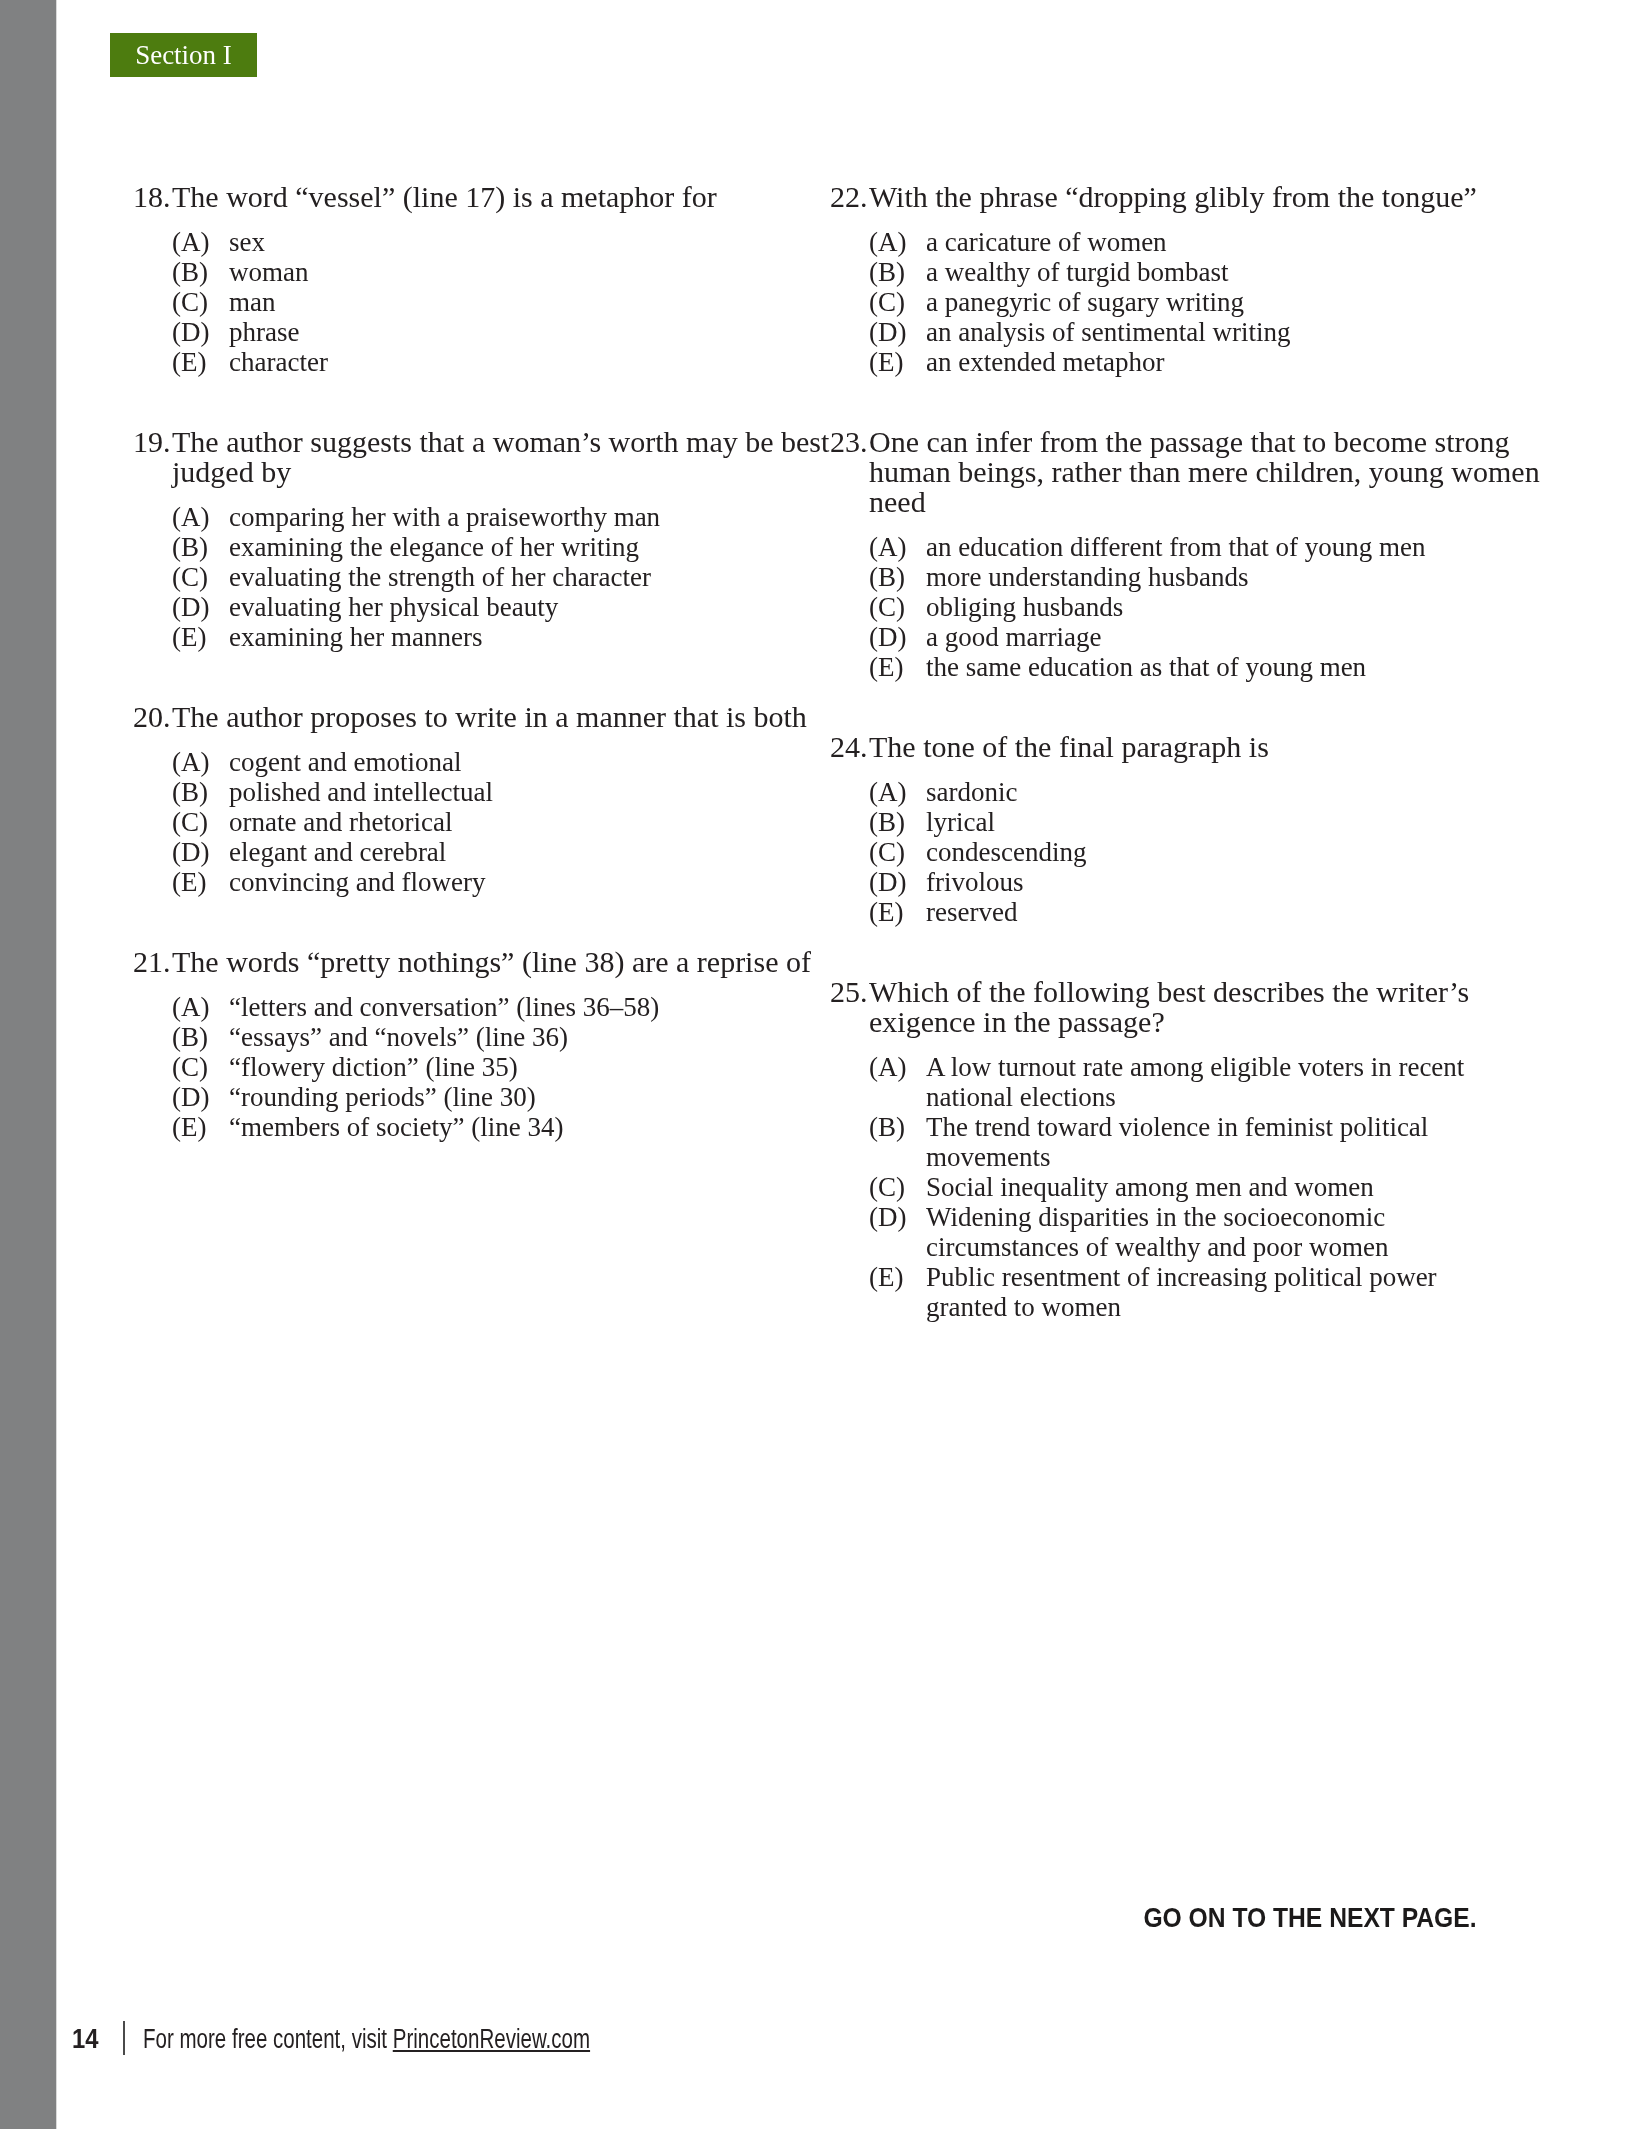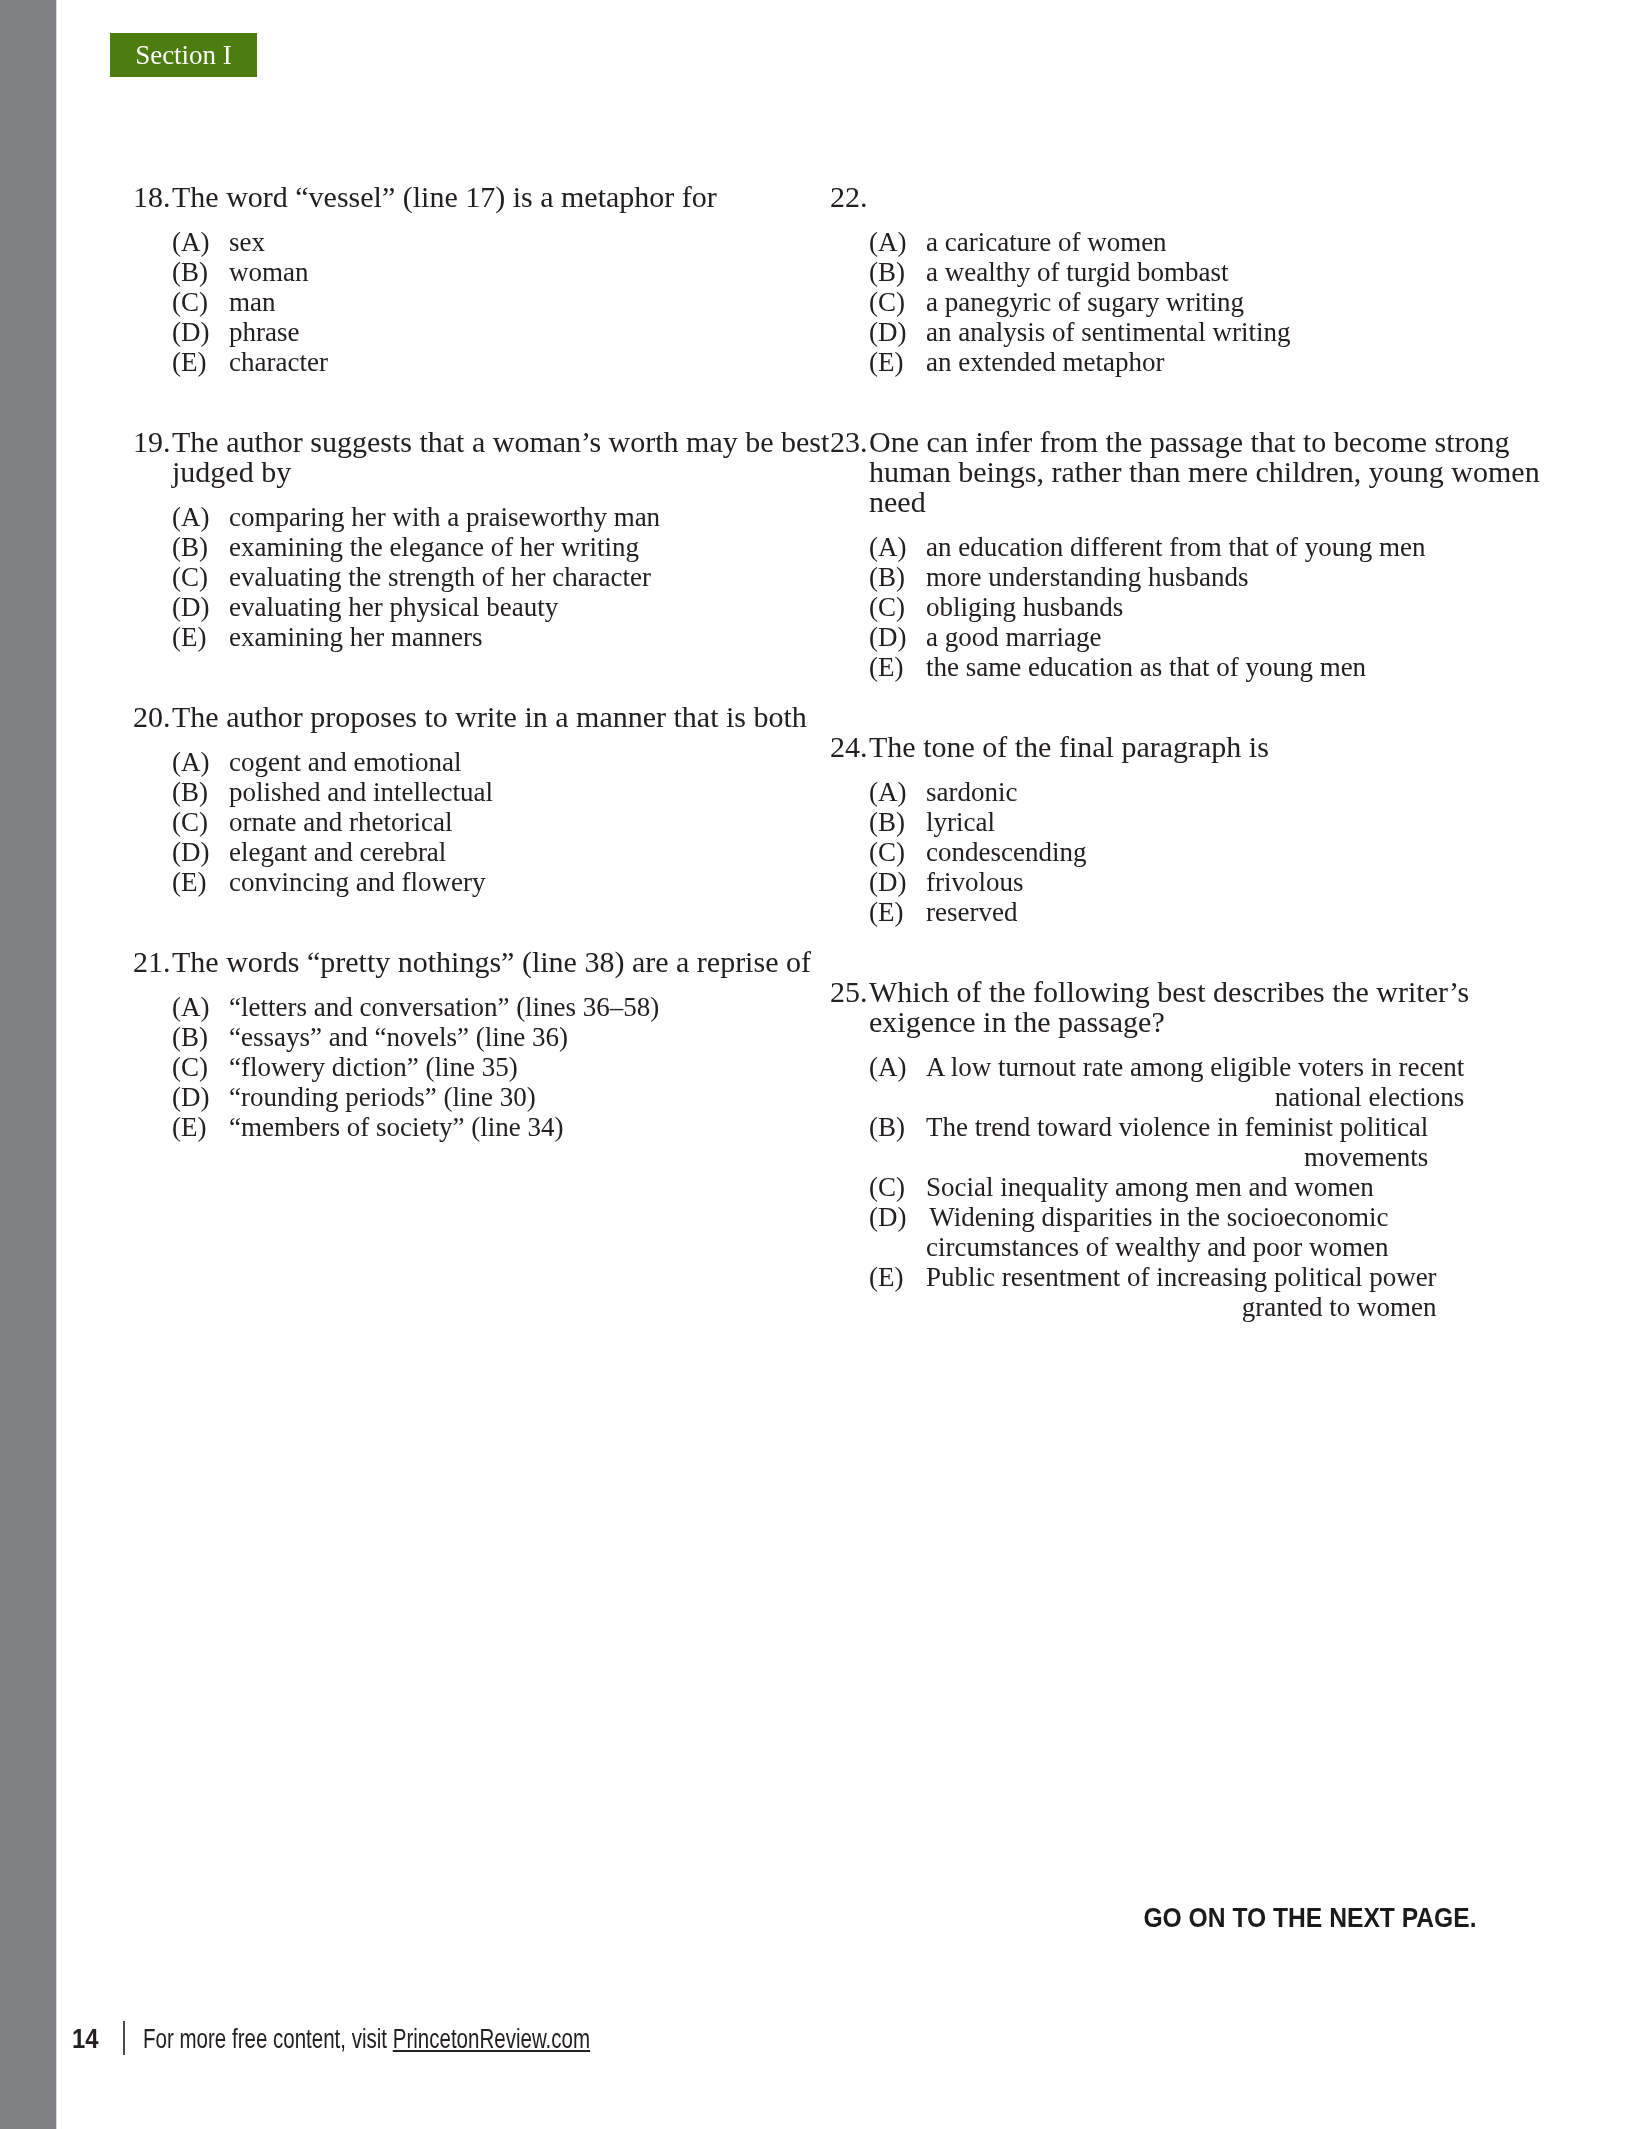--- a/index.html
+++ b/index.html
@@ -27,21 +27,21 @@
   .col { position: absolute; width: 620px; }
   .col-left  { left: 133px; top: 182px; }
   .col-right { left: 830px; top: 182px; }
   .question { margin-bottom: 50px; }
   .q-head { display: flex; font-size: 30px; line-height: 30px; }
   .q-num { flex: 0 0 39px; }
   .q-text div { white-space: nowrap; }
   .options { margin-top: 15px; margin-left: 39px; }
   .option { display: flex; font-size: 27px; line-height: 30px; }
   .opt-letter { flex: 0 0 57px; }
-  .opt-text div { white-space: nowrap; text-align: right; }
+  .opt-text div { white-space: nowrap; }
   .go-on {
     position: absolute; top: 1902px; right: 163px;
     font-family: "Liberation Sans", sans-serif;
     font-weight: 700; font-size: 28px; line-height: 32px;
     color: #1c1a1a; white-space: nowrap;
     transform: scaleX(0.88); transform-origin: 100% 50%;
   }
   .footer {
     position: absolute; left: 72px; top: 2015px; height: 40px;
     display: flex; align-items: flex-end;
@@ -232,20 +232,21 @@
           </div>
         </div>
       </div>
     </div>
   </div>
 <div class="col col-right" id="col-right">
     <div class="question">
       <div class="q-head">
         <span class="q-num">22.</span>
         <div class="q-text">
+          <div class="q-line">With the phrase “dropping glibly from the tongue”</div>
         </div>
       </div>
       <div class="options">
         <div class="option">
           <span class="opt-letter">(A)</span>
           <div class="opt-text">
             <div class="opt-line">a caricature of women</div>
           </div>
         </div>
         <div class="option">

